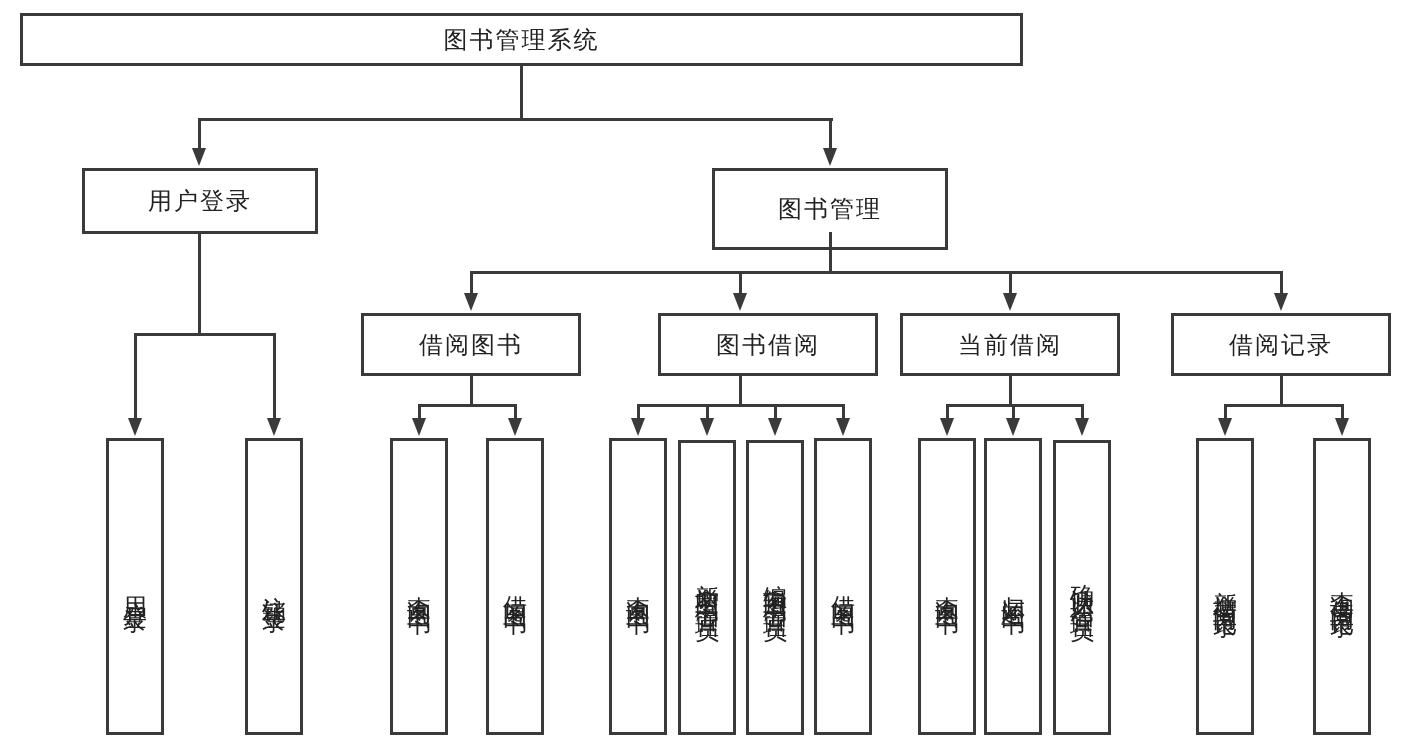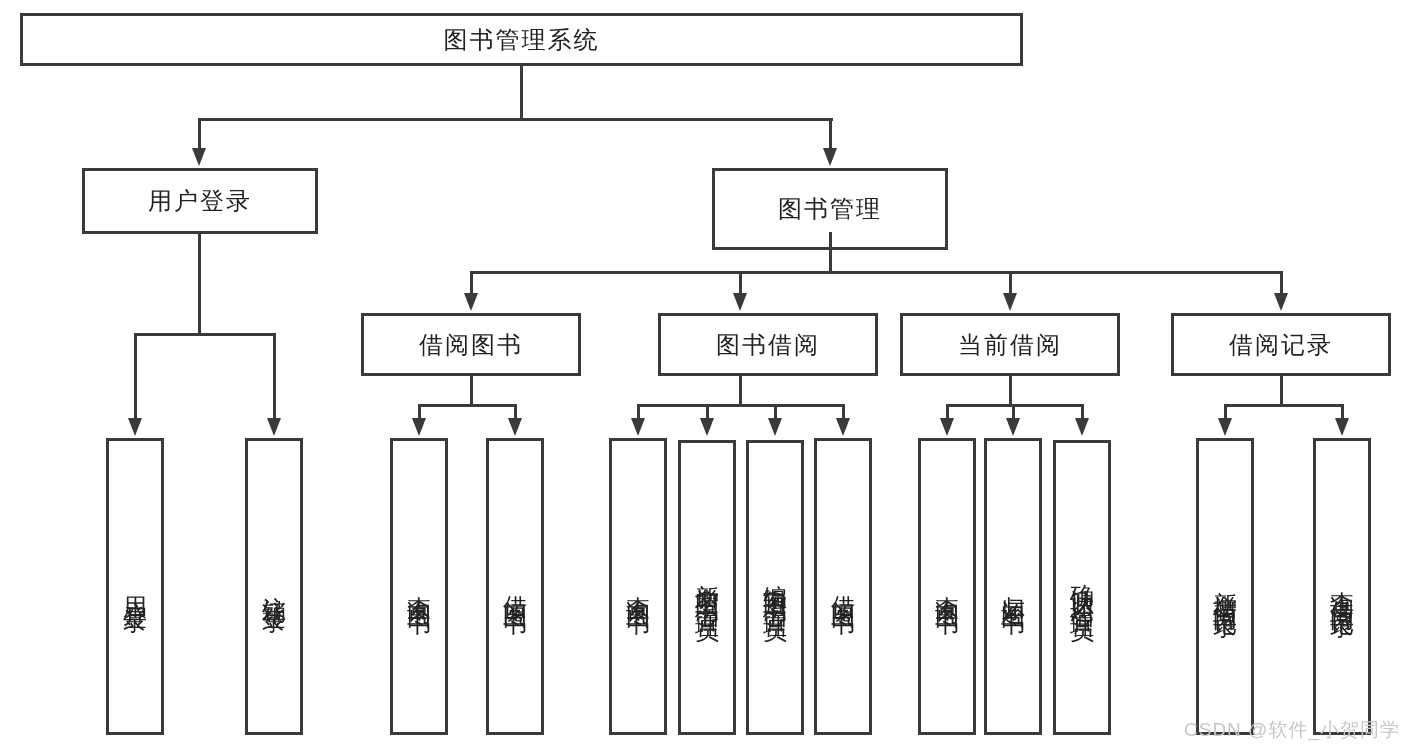--- a/index.html
+++ b/index.html
@@ -178,15 +178,14 @@
   <div class="arrow" style="left:1218px; top:418px;"></div>
   <div class="line" style="left:1341px; top:404px; width:3px; height:16px;"></div>
   <div class="arrow" style="left:1335px; top:418px;"></div>
   <div class="box" style="left:1196px; top:438px; width:58px; height:297px;">
     <span class="vlabel">新增借阅记录</span>
   </div>
   <div class="box" style="left:1313px; top:438px; width:58px; height:297px;">
     <span class="vlabel">查询借阅记录</span>
   </div>
 
-  <div class="watermark">CSDN @软件_小贺同学</div>
 
 </div>
 
 </body></html>

